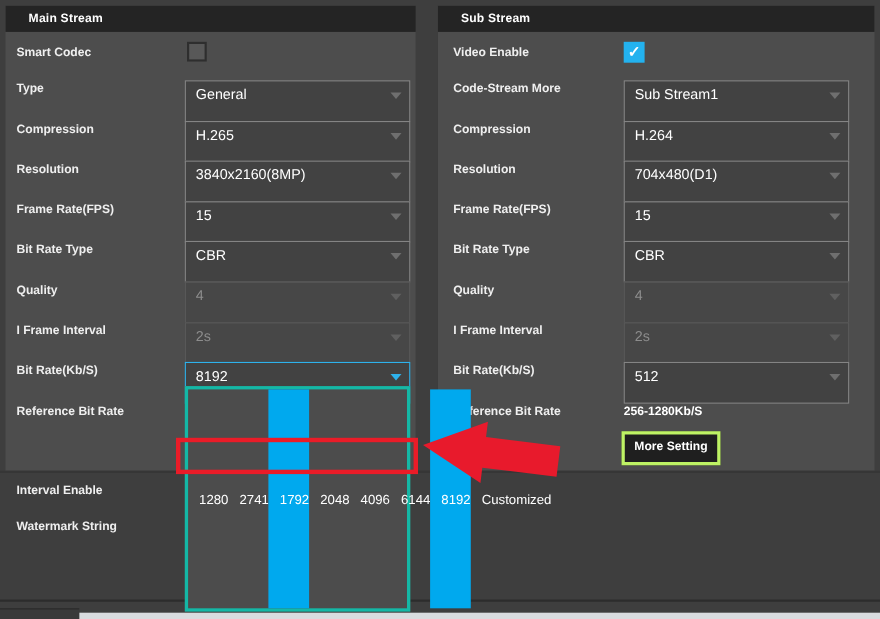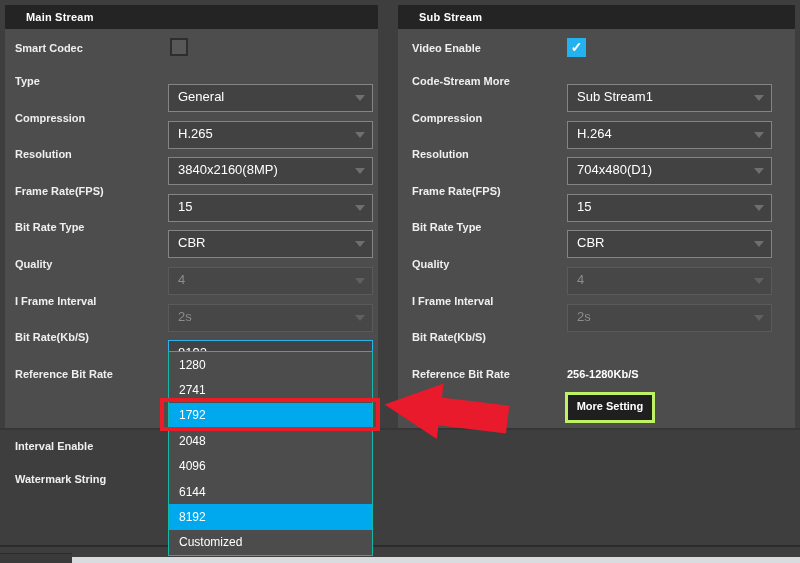--- a/index.html
+++ b/index.html
@@ -11,21 +11,21 @@
   #panel-sub {left:398px; width:397px;}
 
   .panel-header{height:24px; background:#242424; color:#fff; font-size:11px; font-weight:bold;
                 line-height:24px; padding-left:21px; letter-spacing:.2px;}
 
   .row{position:absolute; left:0; right:0; height:26px;}
   .lbl{position:absolute; left:10px; top:50%; transform:translateY(-50%);
        color:#efefef; font-size:11px; font-weight:600; white-space:nowrap;}
   #panel-sub .lbl{left:14px;}
 
-  .ctrl{position:absolute; top:16px; width:205px; height:28px; box-sizing:border-box;}
+  .ctrl{position:absolute; top:5px; width:205px; height:38px; box-sizing:border-box;}
   #panel-main .ctrl{left:163px;}
   #panel-sub  .ctrl{left:169px;}
 
   .select{background:#424242; border:1px solid #848484; color:#fff; font-size:13px;
           line-height:24px; padding-left:9px; position:relative; cursor:default;}
   .select .arr{position:absolute; right:7px; top:10px; width:0; height:0;
                border-left:5px solid transparent; border-right:5px solid transparent;
                border-top:6px solid #6f6f6f;}
   .select.disabled{border-color:#5a5a5a; background:#474747; color:#8d8d8d;}
   .select.disabled .arr{border-top-color:#606060;}
@@ -51,22 +51,22 @@
   #divider-1{position:absolute; left:0; top:428px; width:800px; height:2px; background:#363636;}
   #divider-2{position:absolute; left:0; top:545px; width:800px; height:2px; background:#2c2c2c;}
   #bottom-light{position:absolute; left:72px; top:557px; width:728px; height:6px; background:#d9dcdf;}
   #bottom-tab{position:absolute; left:0px; top:553px; width:72px; height:10px; background:#3a3a3a; border-top:1px solid #2a2a2a;}
 
   
   .wm-label{position:absolute; left:15px; color:#efefef; font-size:11px; font-weight:600;}
 
   
   #bitrate-dropdown{position:absolute; left:168px; top:351px; width:205px; height:205px;
-                    background:#4c4c4c; border:1px solid #14b8a6; box-sizing:border-box;
-                    z-index:40; display:flex; flex-direction:column;text-align:right;}
+                    background:#4c4c4c; border:3px solid #14b8a6; box-sizing:border-box;
+                    z-index:40; display:flex; flex-direction:row;text-align:right;}
   .opt{flex:1; color:#fff; font-size:12px; padding-left:10px; display:flex; align-items:center; cursor:pointer;}
   .opt.hl{background:#00a9ee;}
 
   
   #red-box{position:absolute; left:160px; top:398px; width:220px; height:33px;
            border:4px solid #ea1c28; box-sizing:border-box; z-index:60;}
   #red-arrow{position:absolute; left:382px; top:379px; z-index:70; transform:rotate(7deg);}
 </style>
 </head>
 <body>
@@ -209,20 +209,24 @@
     <div class="row" style="top:283px;">
       <span class="lbl">I Frame Interval</span>
       <div class="ctrl select disabled">
         <span>2s</span>
         <span class="arr"></span>
       </div>
     </div>
 
     <div class="row" style="top:319px;">
       <span class="lbl">Bit Rate(Kb/S)</span>
+      <div class="ctrl select">
+        <span>512</span>
+        <span class="arr"></span>
+      </div>
     </div>
 
     <div class="row" style="top:356px;">
       <span class="lbl">Reference Bit Rate</span>
       <span class="ref-value">256-1280Kb/S</span>
     </div>
 
     <div class="more-btn">More Setting</div>
   </div>
 

